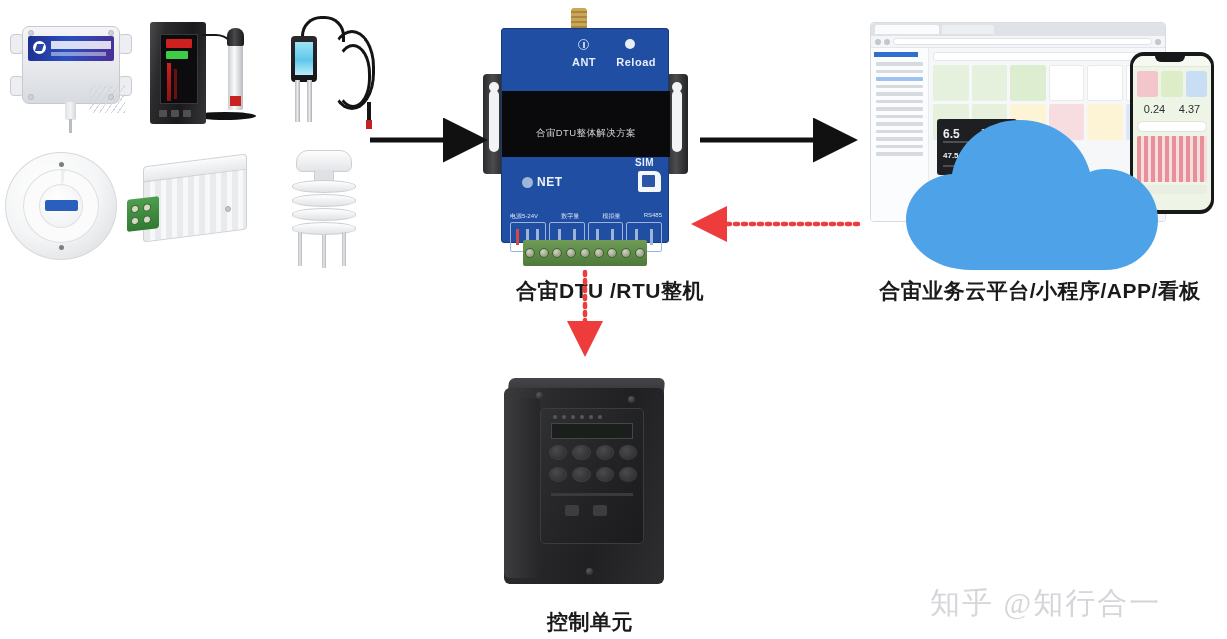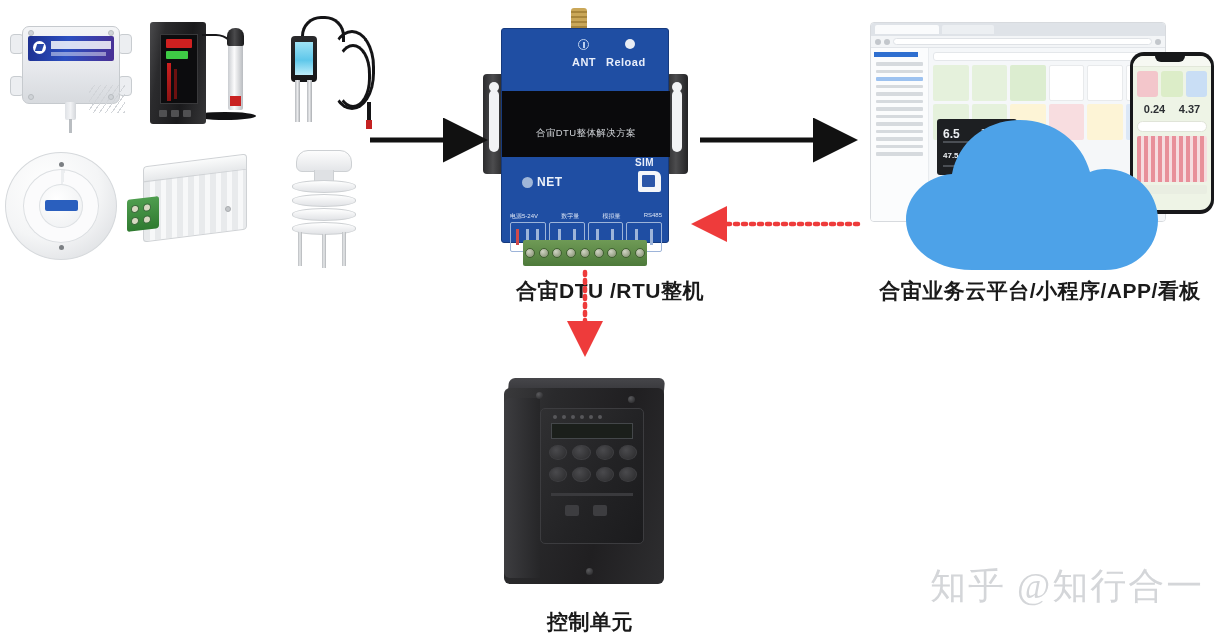--- a/index.html
+++ b/index.html
@@ -284,21 +284,21 @@
   }
   .dtu .reload-btn{
     position:absolute; left:123px; top:10px; width:10px; height:10px;
     background:#e9edf4; border-radius:50%;
   }
   .dtu .lab-ant{
     position:absolute; left:58px; top:27px; width:48px; text-align:center;
     color:#e8eefa; font-size:11px; font-weight:700; letter-spacing:.5px;
   }
   .dtu .lab-reload{
-    position:absolute; left:104px; top:27px; width:50px; text-align:left;
+    position:absolute; left:104px; top:27px; width:50px; text-align:right;
     color:#e8eefa; font-size:11px; font-weight:700; letter-spacing:.5px;
   }
   .dtu .net-led{
     position:absolute; left:20px; top:148px; width:11px; height:11px;
     background:#9fb6d8; border-radius:50%;
   }
   .dtu .lab-net{
     position:absolute; left:35px; top:146px;
     color:#eef2f9; font-size:12px; font-weight:700; letter-spacing:.5px;
   }
@@ -420,21 +420,21 @@
     position:absolute; left:22px; top:0; width:30px; height:6px;
     background:#17181a; border-radius:0 0 6px 6px; z-index:3;
   }
   .cloudgrp .phone .nav{ height:11px; background:#f6f8f2; border-bottom:1px solid #e2e7da;}
   .cloudgrp .phone .tiles{ display:flex; gap:3px; padding:4px; }
   .cloudgrp .phone .tiles i{ flex:1; height:26px; border-radius:3px; display:block;}
   .cloudgrp .phone .tiles i.p{background:#f3c6cb;}
   .cloudgrp .phone .tiles i.g{background:#dcedc8;}
   .cloudgrp .phone .tiles i.b{background:#c9def5;}
   .cloudgrp .phone .vals{ display:flex; justify-content:space-around; padding:2px 4px; }
-  .cloudgrp .phone .vals b{ font-size:11px; color:#2c2f33; font-weight:700;}
+  .cloudgrp .phone .vals b{ font-size:11px; color:#2c2f33; font-weight:400;}
   .cloudgrp .phone .search{
     margin:4px; height:11px; background:#ffffff; border-radius:6px; border:1px solid #e0e4d8;
   }
   .cloudgrp .phone .chart{
     margin:3px 4px; height:46px;
     background: repeating-linear-gradient(90deg,#e8909a 0 4px,#f6dde0 4px 7px);
     border-radius:2px;
   }
   .cloudgrp .phone .footer{
     margin:3px 4px; height:9px; background:#e9eee2; border-radius:2px;
@@ -496,22 +496,22 @@
     position:absolute; left:4px; top:20px; width:36px; height:180px;
     background:linear-gradient(90deg,#3d3d40,#262628);
     border-radius:6px 0 0 6px;
   }
 
   
   .arrow-svg{ position:absolute; left:0; top:0; width:1227px; height:639px; pointer-events:none; }
 
   
   .wm{
-    position:absolute; left:930px; top:562px;
-    font-size:36px; color:#d4d6d9; font-weight:500; letter-spacing:2px;
+    position:absolute; left:930px; top:583px;
+    font-size:30px; color:#d4d6d9; font-weight:500; letter-spacing:2px;
     white-space:nowrap;
     font-family:"Liberation Serif","DejaVu Serif",serif;
   }
 </style>
 </head>
 <body>
 
 <div class="stage">
 
   <div class="sensor-group">

